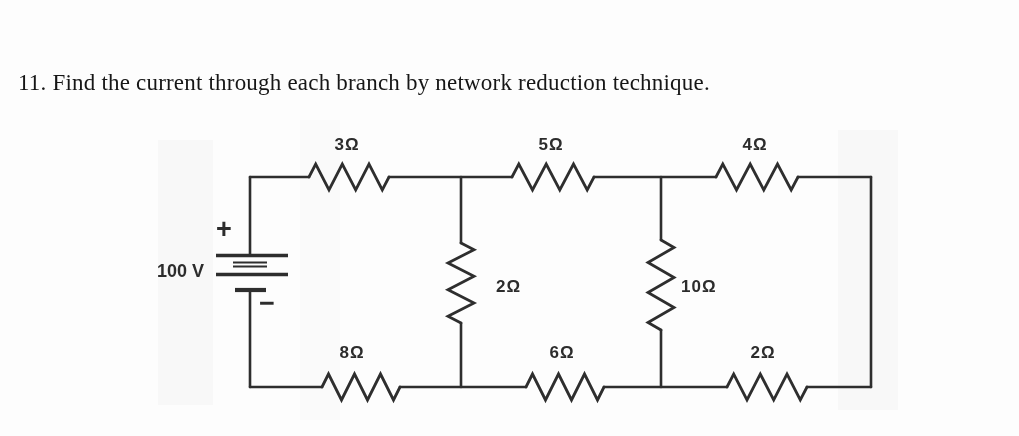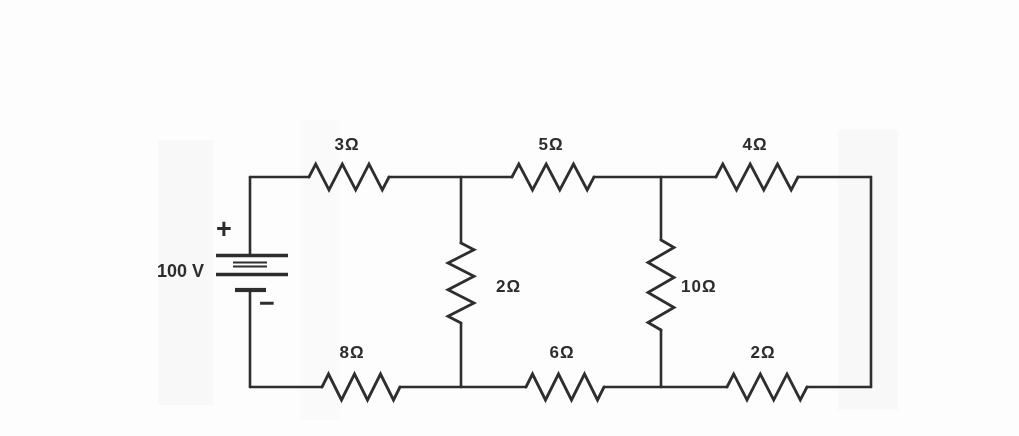--- a/index.html
+++ b/index.html
@@ -58,20 +58,21 @@
   .lines { filter: blur(0.25px); }
 </style>
 </head>
 <body>
 
 <div class="page">
   <div class="scan-band band-1"></div>
   <div class="scan-band band-2"></div>
   <div class="scan-band band-3"></div>
 
+  <div class="title">11. Find the current through each branch by network reduction technique.</div>
 
   <svg class="circuit" width="1019" height="436" viewBox="0 0 1019 436">
 
     <g class="lines">
 
       <g>
 
         <path class="wire" d="M250,177 H309 M389,177 H512 M594,177 H716 M798,177 H871"></path>
 
         <path class="wire" d="M871,177 V387"></path>

